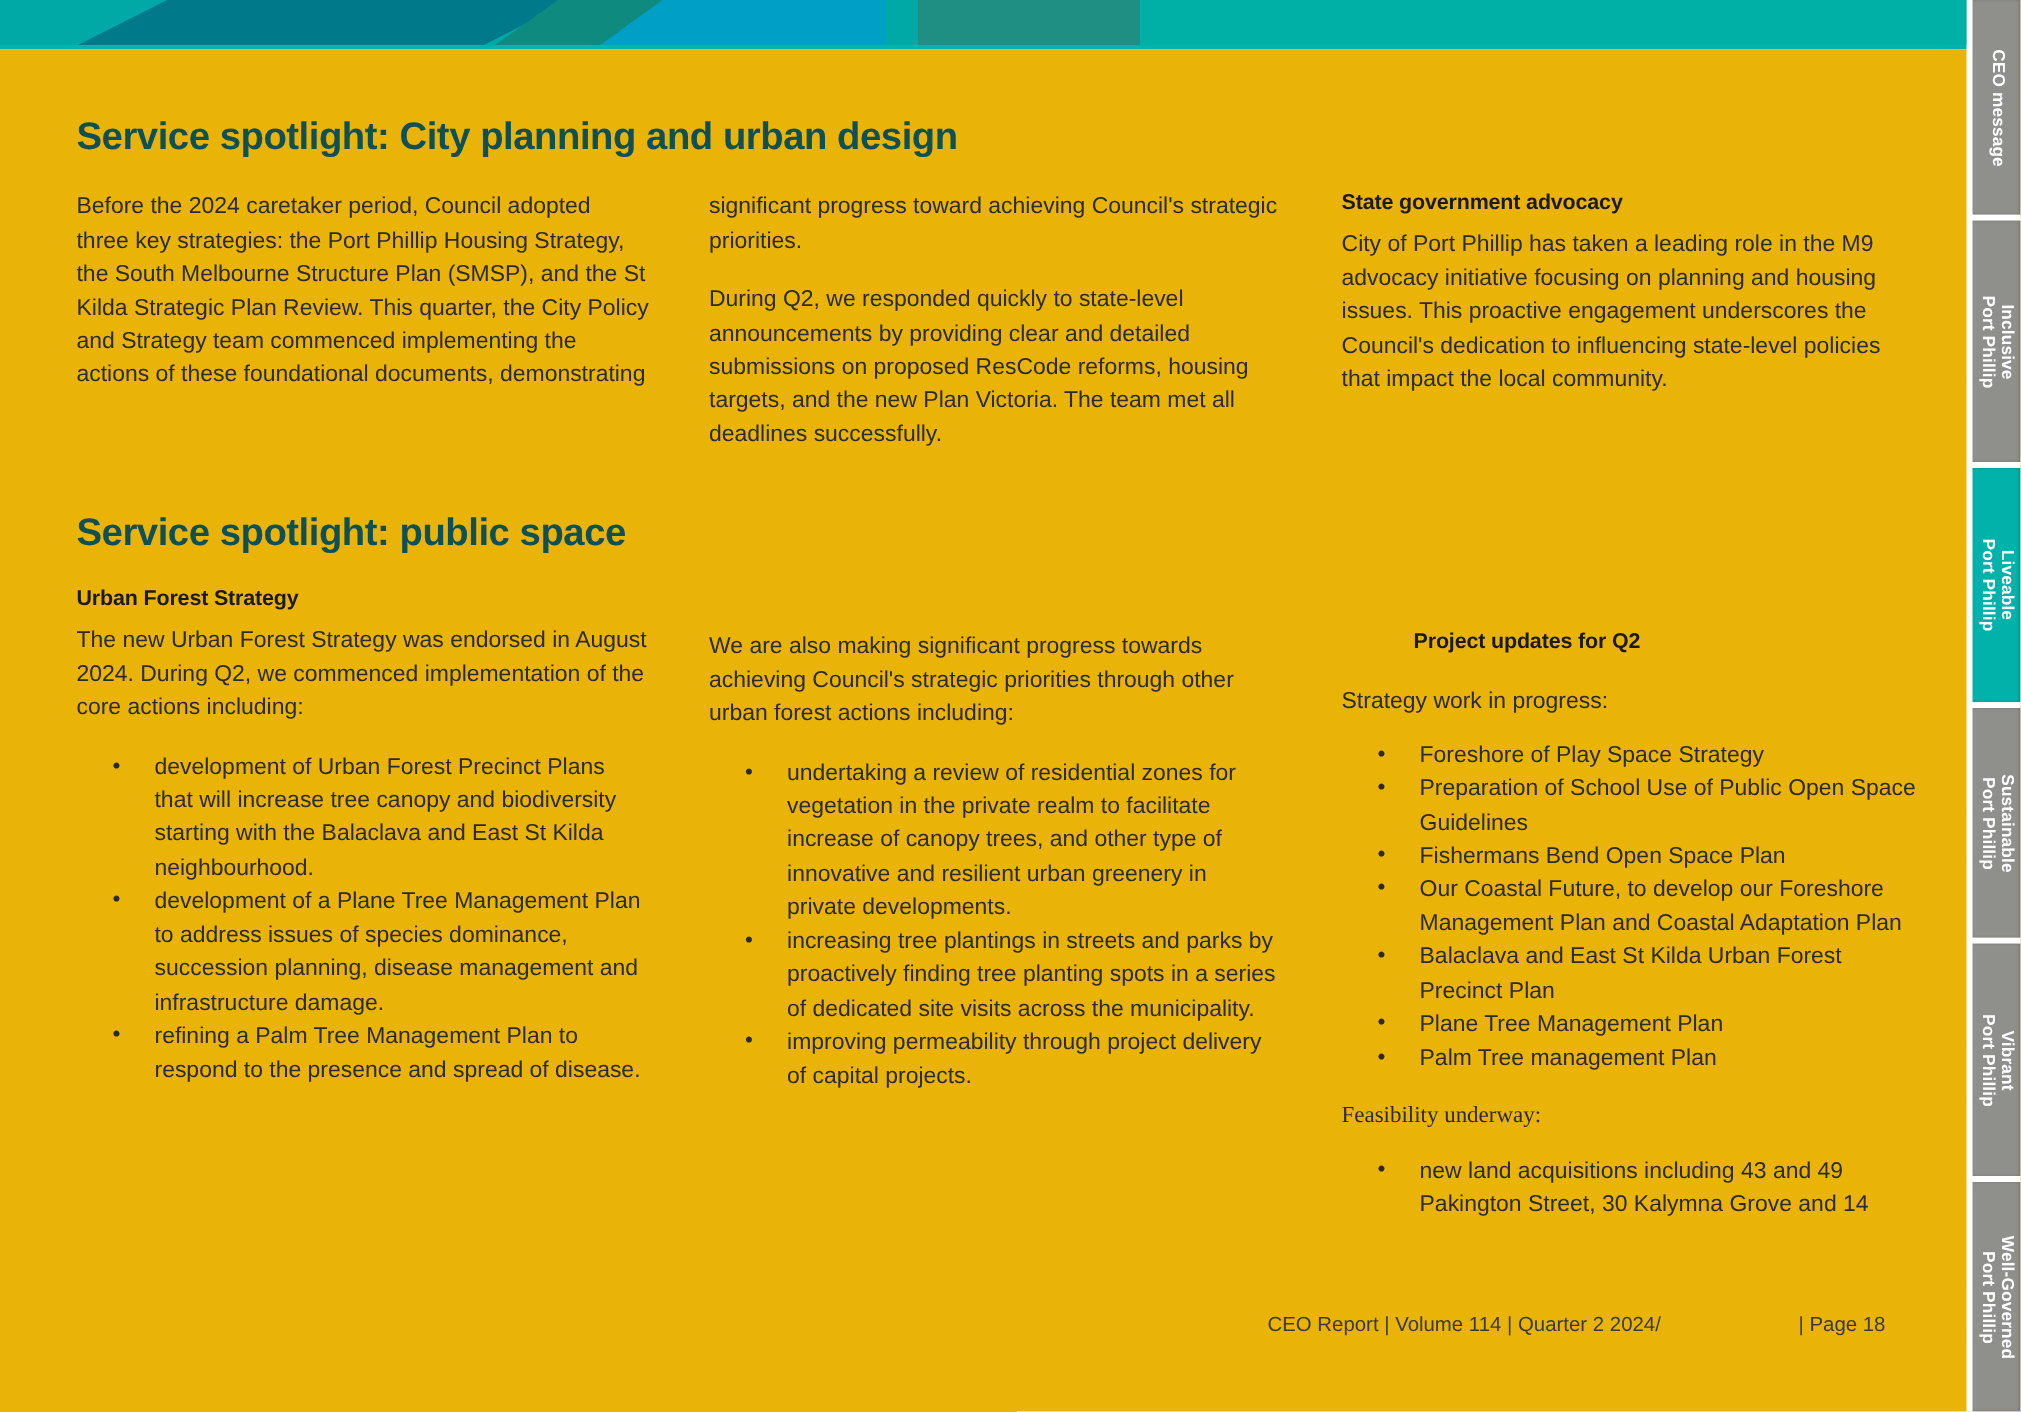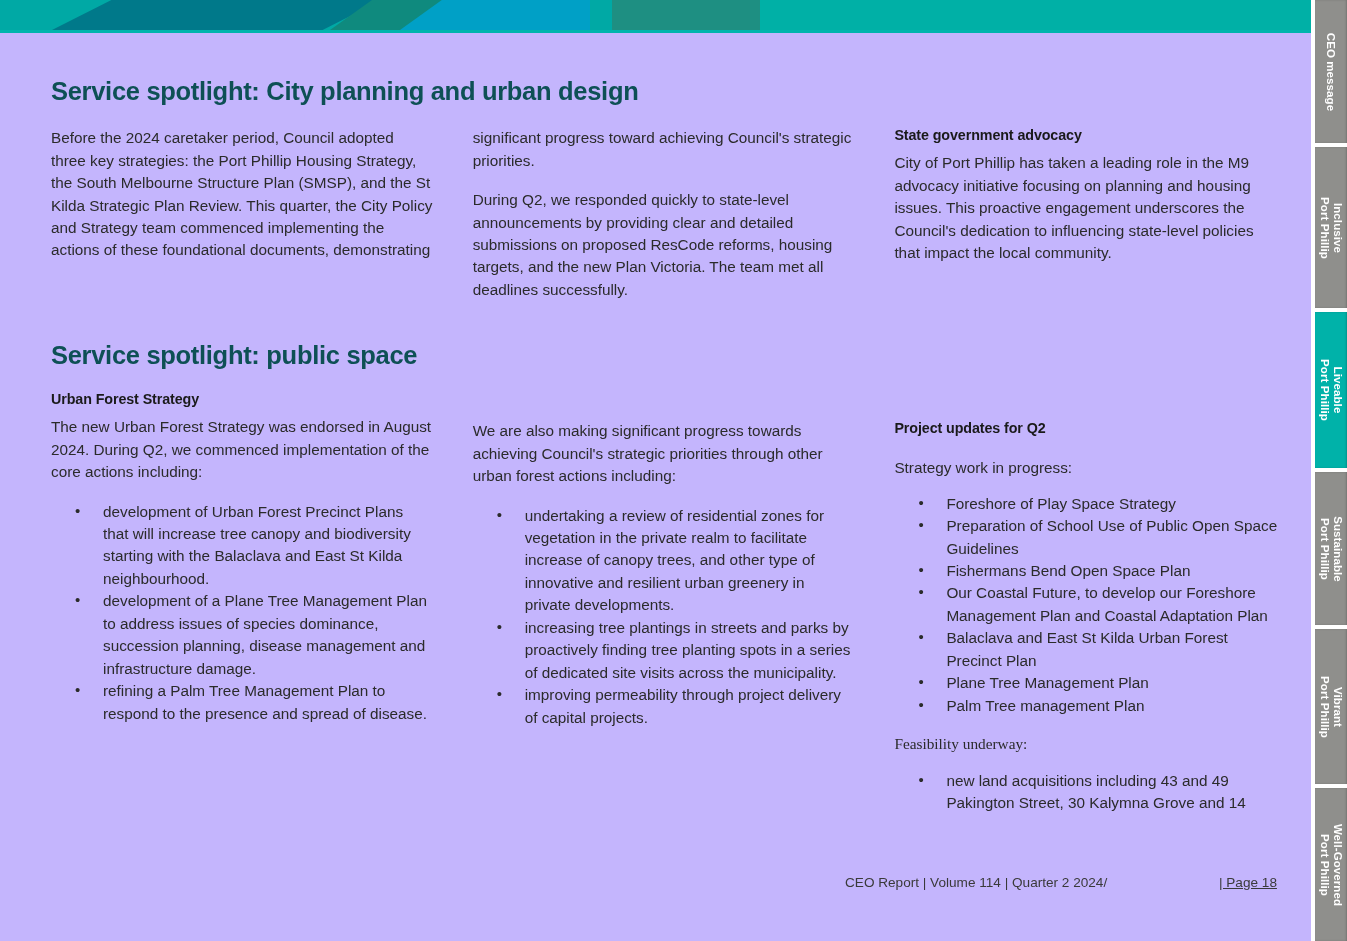--- a/index.html
+++ b/index.html
@@ -66,21 +66,21 @@
     height: 3px;
     background: #00b5ad;
   }
 
   
   #page {
     position: absolute;
     left: 0; top: 33px;
     width: 1311px;
     height: 908px;
-    background: #c4b5fd;
+    background: #eab308;
   }
 
   .section { position: absolute; }
 
   h1.section-title {
     margin: 0;
     font-size: 25.5px;
     font-weight: bold;
     letter-spacing: -0.3px;
     color: #0e5055;
@@ -141,23 +141,22 @@
     left: 845px;
     top: 842px;
     width: 440px;
     font-size: 13.6px;
     color: #3a3a3a;
     display: flex;
   }
   #footer-left { white-space: nowrap; }
   #footer-right {
     position: absolute;
-    left: 374px;
+    left: 354px;
     white-space: nowrap;
-    text-decoration: underline;
   }
 
   
   #side-tabs {
     position: absolute;
     right: 0; top: 0;
     width: 36px;
     height: 941px;
   }
   .side-tab {
@@ -236,21 +235,21 @@
       <div class="col col-2">
         <p class="body" style="margin-top:29px;">We are also making significant progress towards achieving Council's strategic priorities through other urban forest actions including:</p>
         <ul class="bullets tight">
           <li>undertaking a review of residential zones for vegetation in the private realm to facilitate increase of canopy trees, and other type of innovative and resilient urban greenery in private developments.</li>
           <li>increasing tree plantings in streets and parks by proactively finding tree planting spots in a series of dedicated site visits across the municipality.</li>
           <li>improving permeability through project delivery of capital projects.</li>
         </ul>
       </div>
 
       <div class="col col-3">
-        <p class="subhead" style="margin-top:29px; margin-bottom:21px;">Project updates for Q2</p>
+        <p class="subhead" style="margin-top:29px; margin-bottom:21px;margin-left:48px;">Project updates for Q2</p>
         <p class="body" style="margin-bottom:13px;">Strategy work in progress:</p>
         <ul class="bullets tight">
           <li>Foreshore of Play Space Strategy</li>
           <li>Preparation of School Use of Public Open Space Guidelines</li>
           <li>Fishermans Bend Open Space Plan</li>
           <li>Our Coastal Future, to develop our Foreshore Management Plan and Coastal Adaptation Plan</li>
           <li>Balaclava and East St Kilda Urban Forest Precinct Plan</li>
           <li>Plane Tree Management Plan</li>
           <li>Palm Tree management Plan</li>
         </ul>

